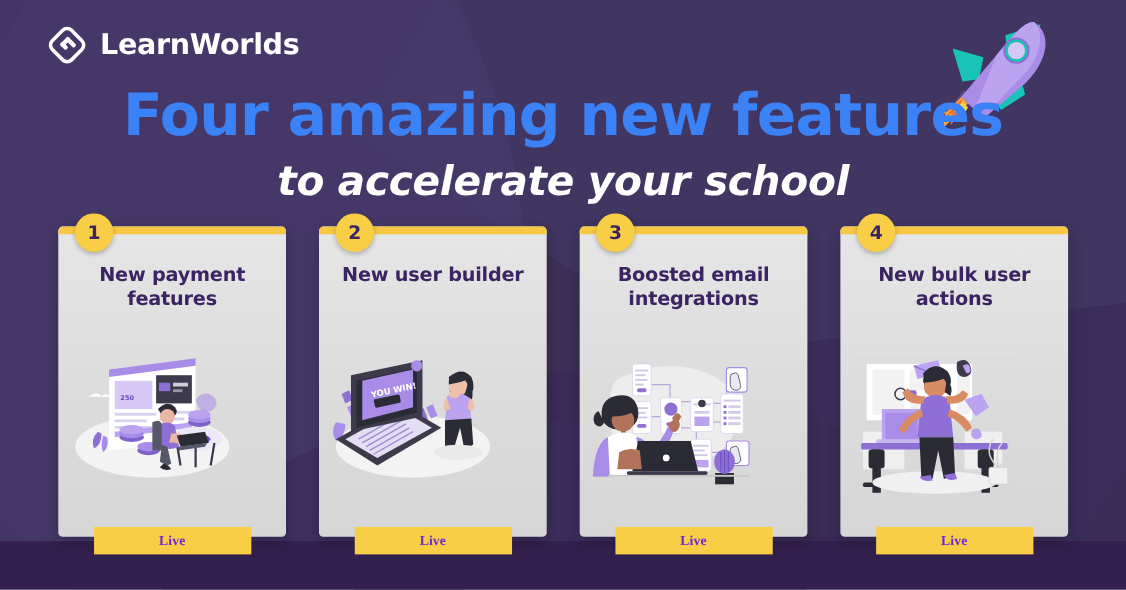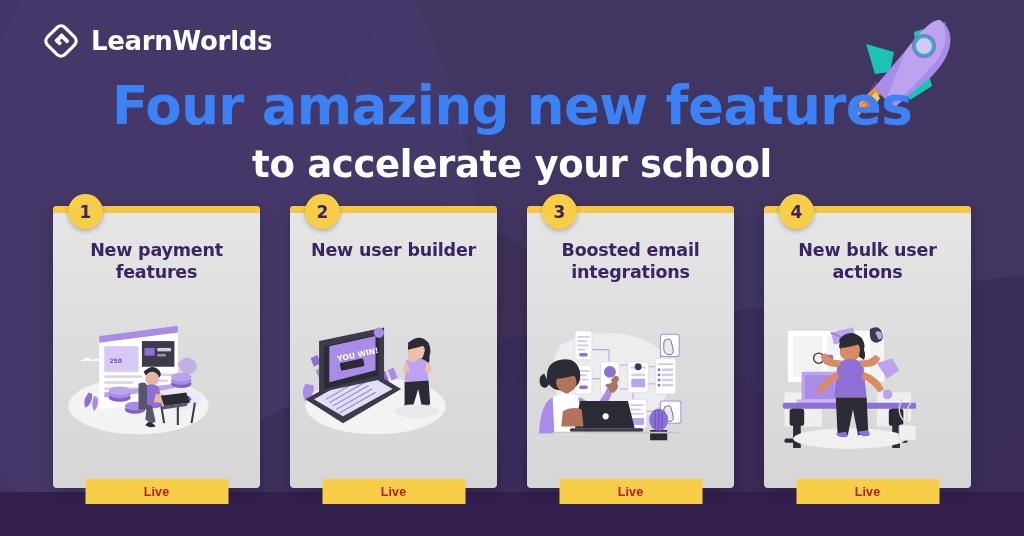--- a/index.html
+++ b/index.html
@@ -85,20 +85,21 @@
     letter-spacing:-.6px;
     line-height:1.05;
   }
   .headline h2 {
     color:#FFFFFF;
     font-size:37px;
     font-weight:700;
     letter-spacing:-.3px;
     line-height:1.15;
     margin-top:10px;
+    font-style:italic;
   }
   
   .rocket { position:absolute; left:828px; top:8px; z-index:8; }
   
   .cards {
     position:absolute; left:0; top:206px; width:1024px;
     display:flex; justify-content:center; gap:30px;
     z-index:6;
   }
   .card {
@@ -136,26 +137,26 @@
     position:absolute; left:0; top:92px;
     width:171px; height:158px;
     display:flex; align-items:center; justify-content:center;
     overflow:hidden;
   }
   .live-btn {
     position:absolute; left:50%; bottom:-16px;
     transform:translateX(-50%);
     width:143px; height:25px;
     background:#F8CE46;
-    color:#b91c1c;
+    color:#6d28d9;
     font-size:12.5px; font-weight:700;
     display:flex; align-items:center; justify-content:center;
     letter-spacing:.1px;
     border:none;
-    font-family:Liberation Sans, sans-serif;
+    font-family:Liberation Serif, serif;
     cursor:pointer;
     z-index:4;
     margin-top:32px;
   }
 </style>
 </head>
 <body>
 
 <div id="stage">
 

